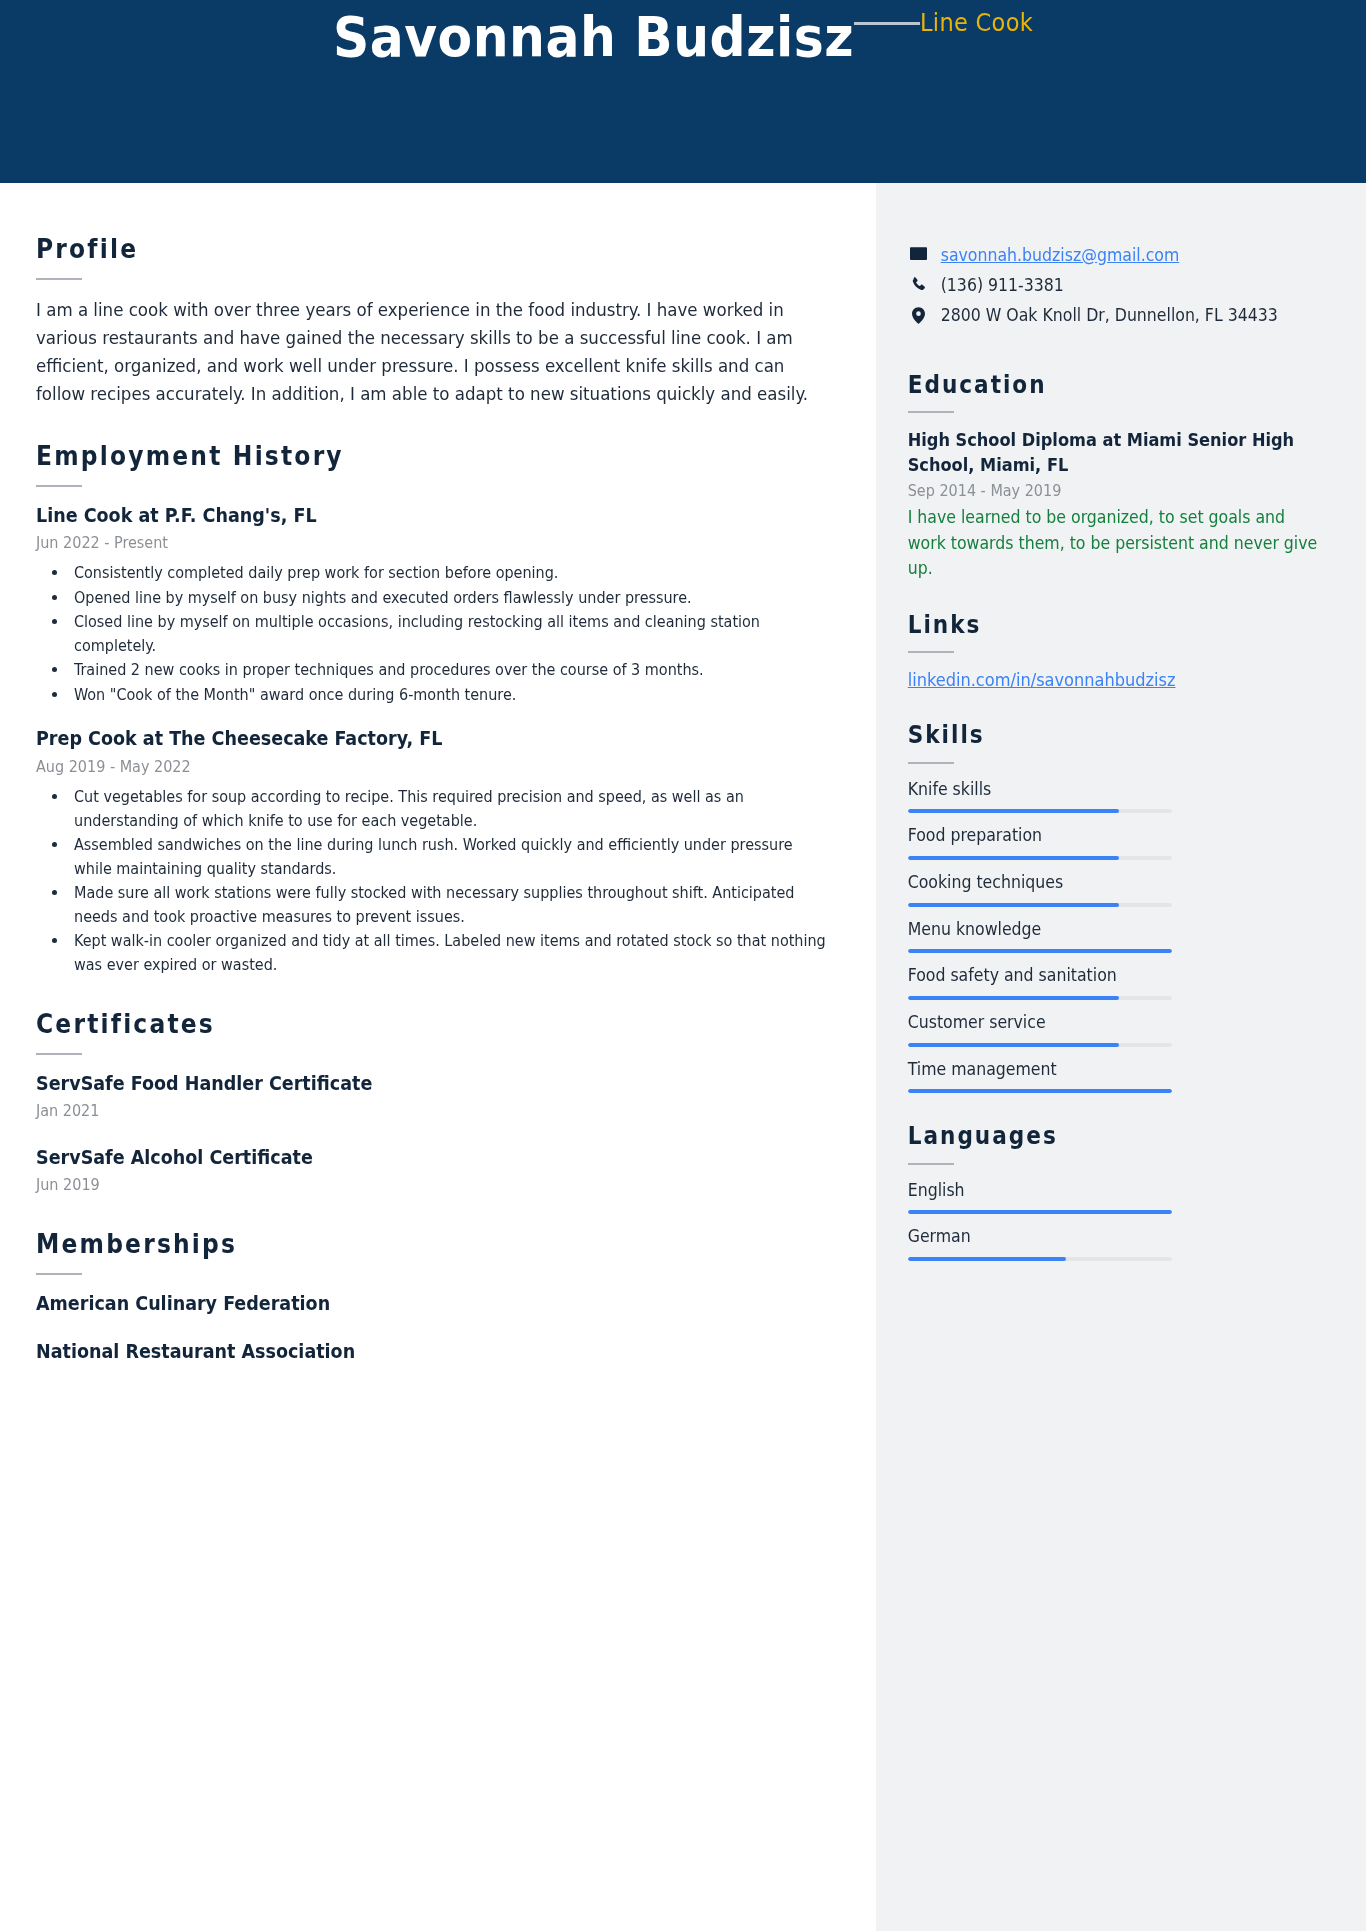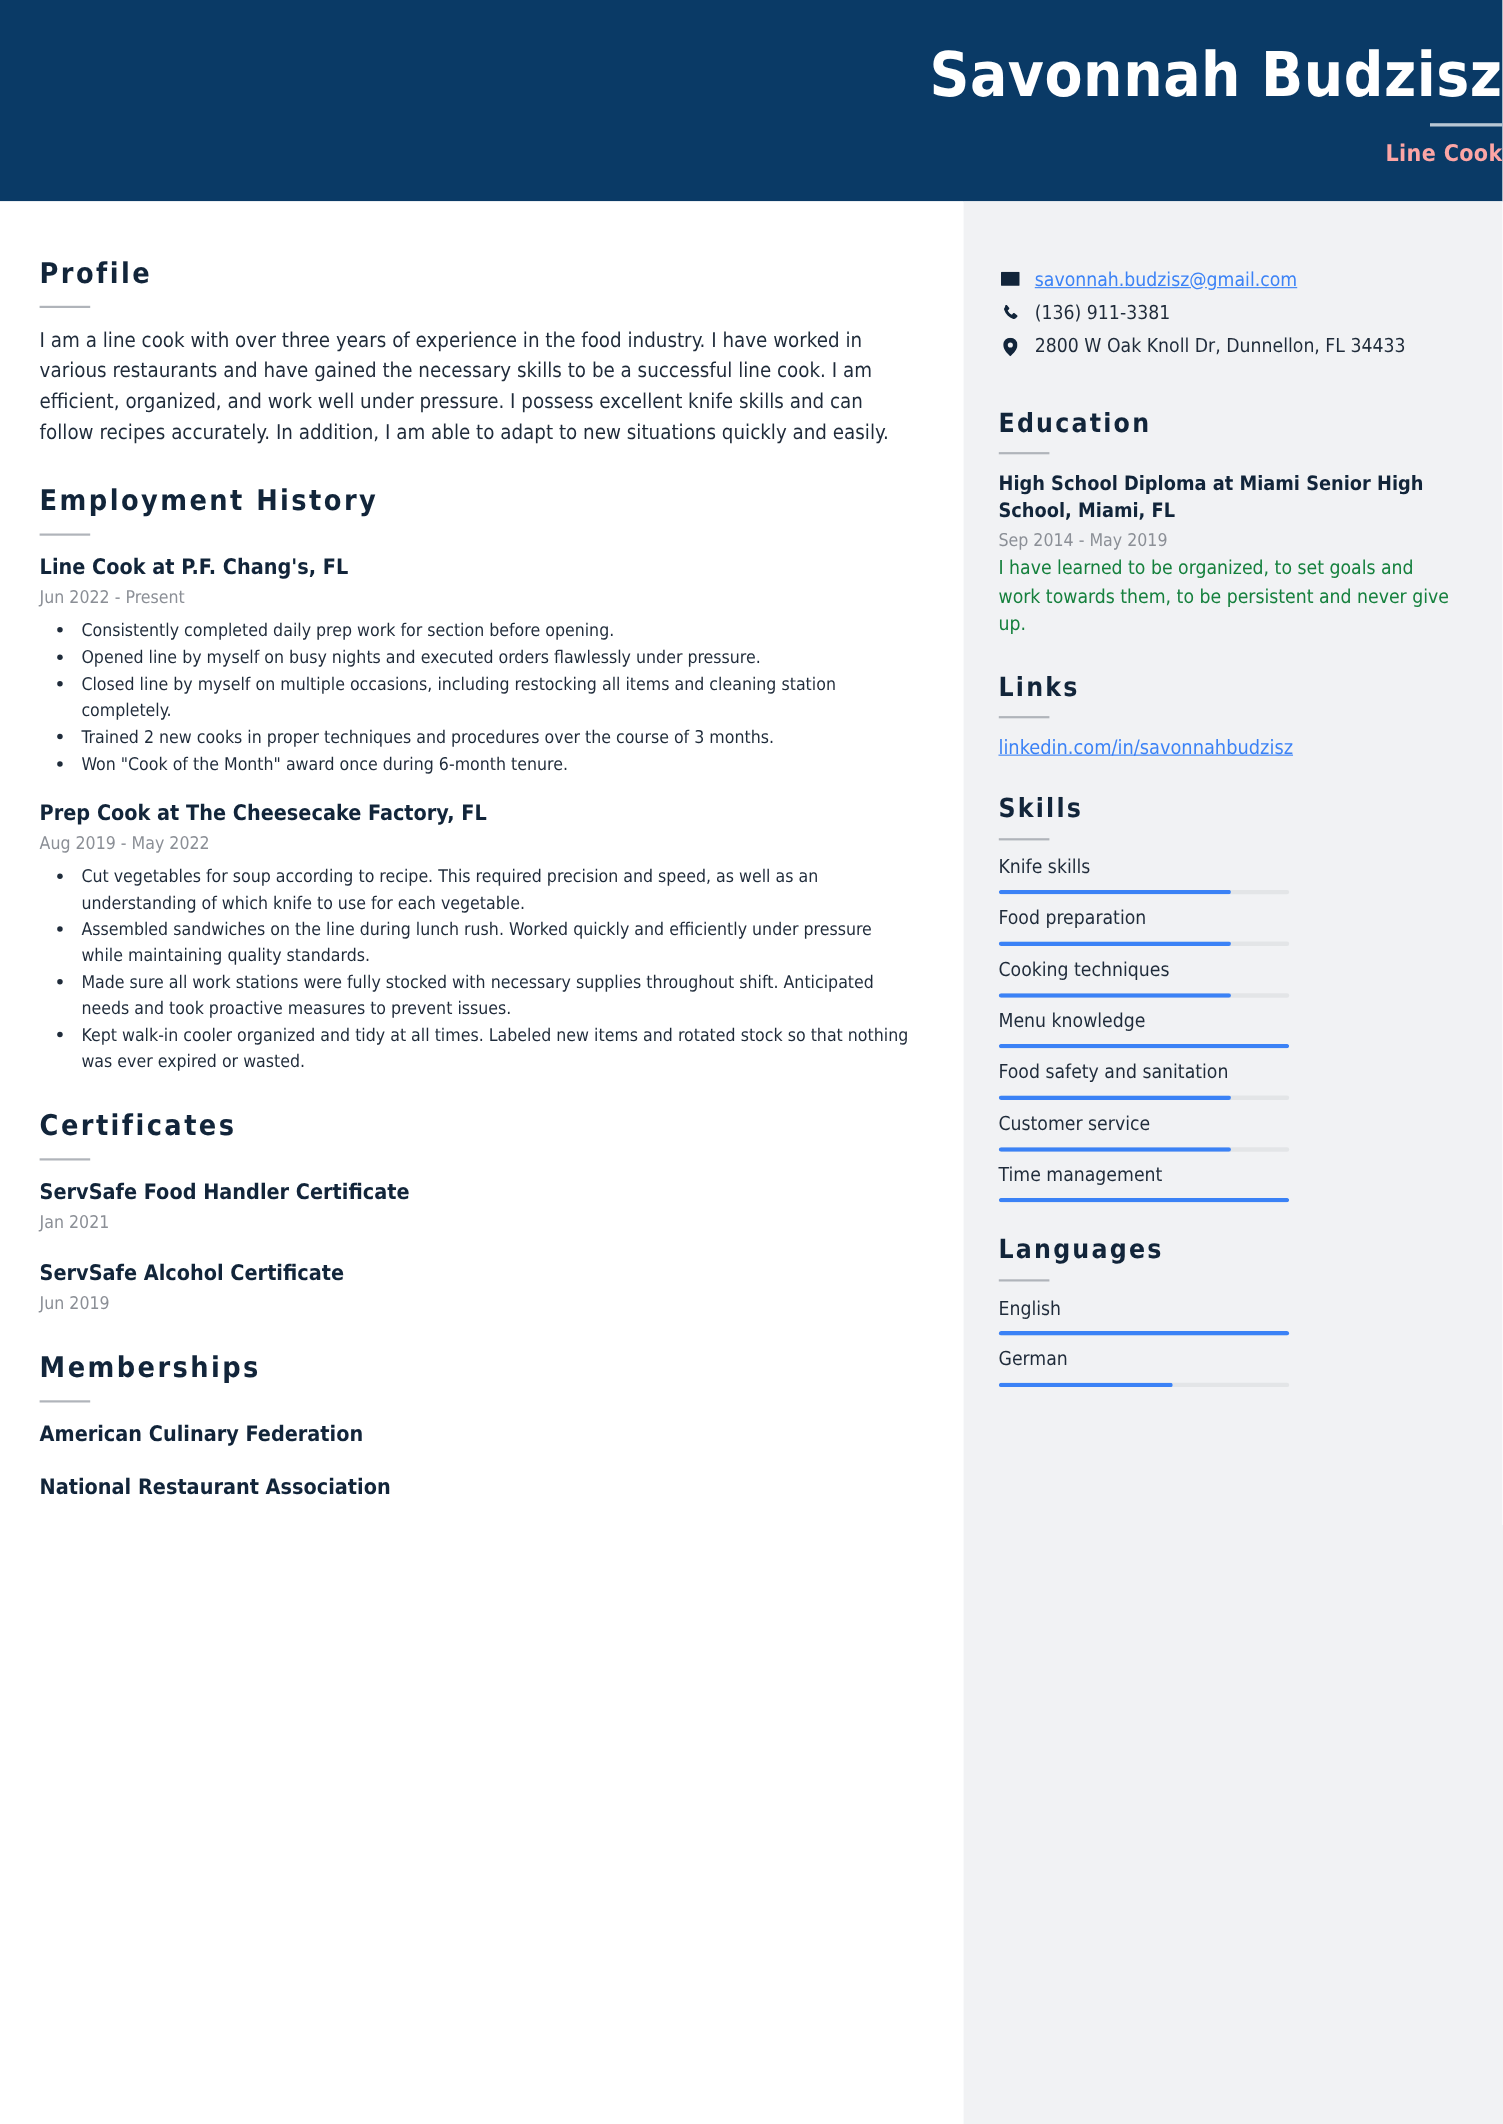--- a/index.html
+++ b/index.html
@@ -11,43 +11,43 @@
     font-family: "DejaVu Sans Condensed", "Liberation Sans", sans-serif;
     color: #1a2332;
     overflow: hidden;
   }
 
   
   .header {
     background: #0a3a66;
     height: 183px;
     display: flex;
-    flex-direction: column;
-    align-items: flex-end;
+    flex-direction: row;
+    align-items: flex-start;
     justify-content: center;
     padding-top: 8px;
   }
   .header-name {
     color: #ffffff;
     font-size: 56px;
     font-weight: 700;
     letter-spacing: 0.5px;
     line-height: 1.05;
     text-align: center;
   }
   .header-rule {
     width: 66px;
     height: 3px;
     background: #b9c7d4;
     margin: 14px 0 12px 0;
   }
   .header-title {
-    color: #fca5a5;
-    font-size: 21px;
-    font-weight: 700;
+    color: #eab308;
+    font-size: 25px;
+    font-weight: 400;
     letter-spacing: 0.3px;
     text-align: center;
   }
 
   
   .body-wrap {
     display: flex;
     align-items: stretch;
     height: 1748px;
   }

